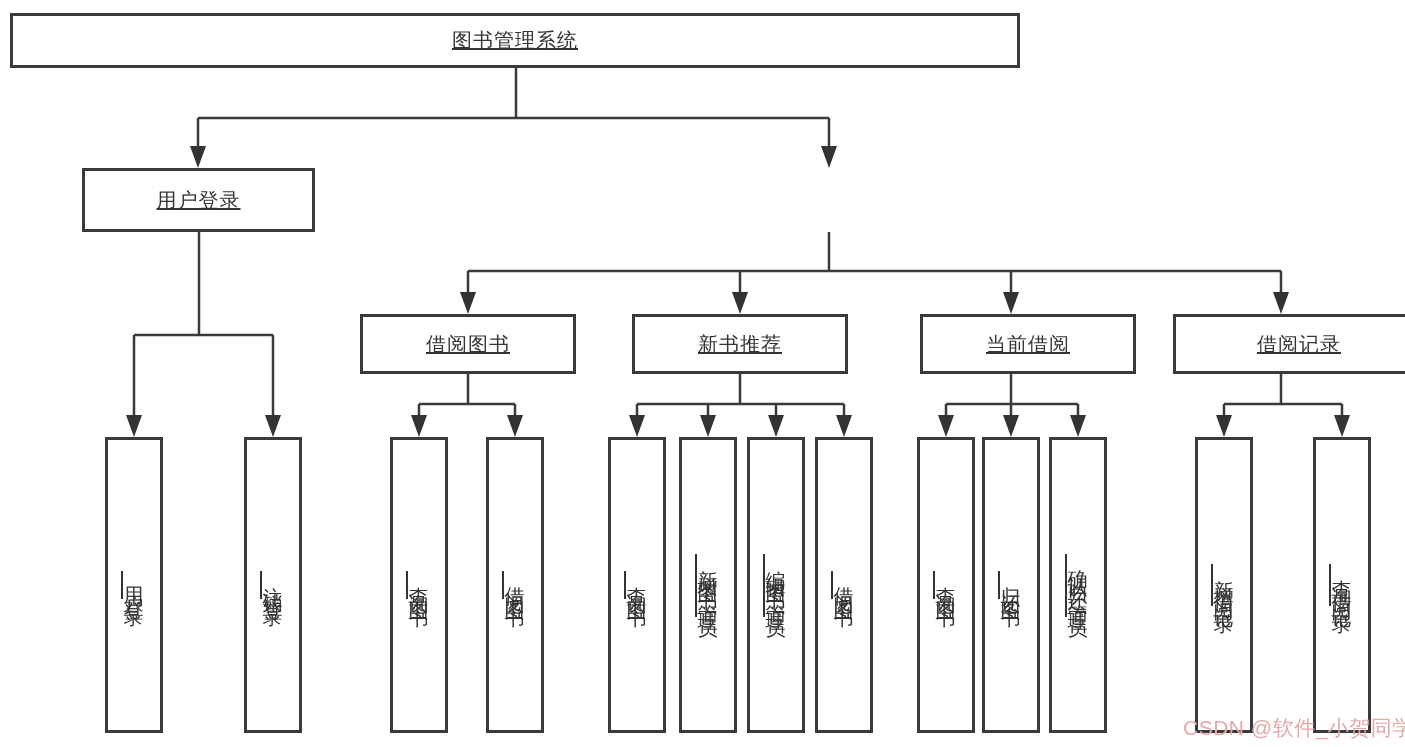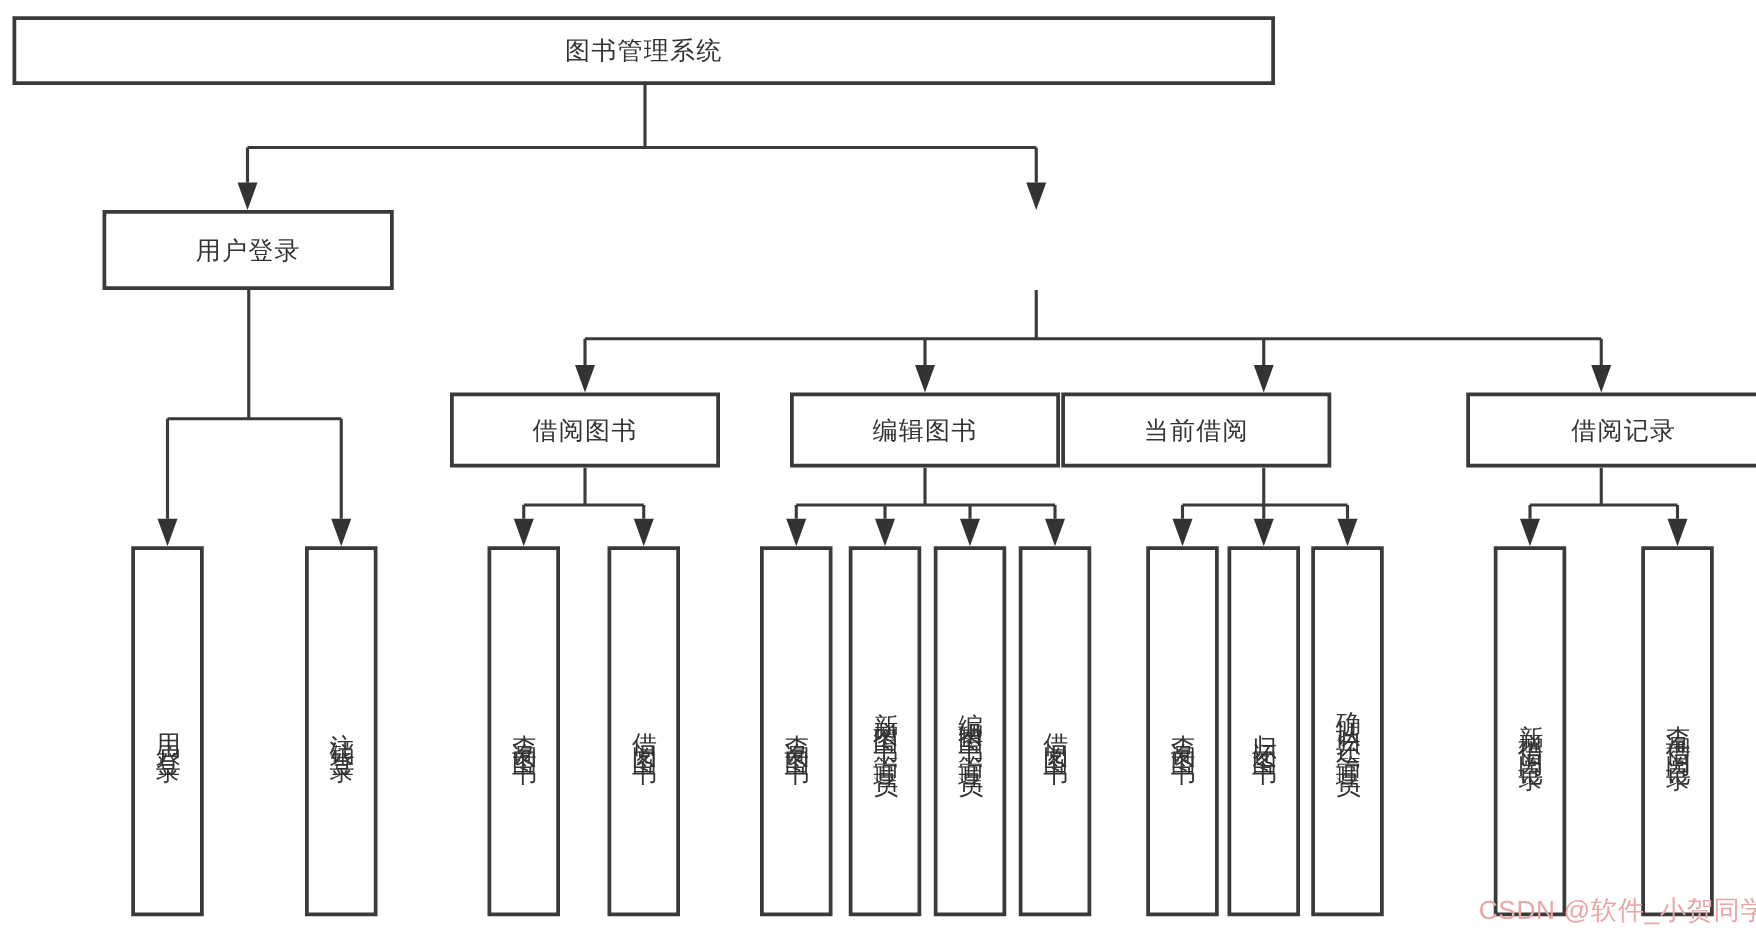--- a/index.html
+++ b/index.html
@@ -6,21 +6,21 @@
   .stage{
     position:relative;width:1405px;height:747px;background:#ffffff;overflow:hidden;
     font-family:"Liberation Sans","DejaVu Sans",sans-serif;
   }
   .wires{position:absolute;left:0;top:0;}
   .wire{stroke:#3a3a3a;stroke-width:2.5;fill:none;}
   .arrows polygon{fill:#333333;stroke:none;}
   .node{
     position:absolute;box-sizing:border-box;border:3px solid #3a3a3a;background:#ffffff;
     color:#333333;display:flex;align-items:center;justify-content:center;
-    font-size:20px;letter-spacing:1px;text-align:center;
+    font-size:20px;letter-spacing:1px;text-align:center;text-decoration:underline;
   }
   .vnode{
     writing-mode:vertical-rl;text-orientation:mixed;letter-spacing:7px;
     line-height:1;padding:6px 0;
   }
   .watermark{
     position:absolute;left:1183px;top:714px;z-index:5;
     color:#e8a7a7;font-size:21px;letter-spacing:0.5px;white-space:nowrap;
     font-family:"Liberation Sans","DejaVu Sans",sans-serif;
   }
@@ -60,22 +60,22 @@
       <polygon points="1216,415 1232,415 1224,437"></polygon>
       <polygon points="1334,415 1350,415 1342,437"></polygon>
     </g>
   </svg>
 
   <div class="node" style="left:10px;top:13px;width:1010px;height:55px">图书管理系统</div>
 
   <div class="node" style="left:82px;top:168px;width:233px;height:64px">用户登录</div>
 
   <div class="node" style="left:360px;top:314px;width:216px;height:60px">借阅图书</div>
-  <div class="node" style="left:632px;top:314px;width:216px;height:60px">编辑图书</div>
-  <div class="node" style="left:849px;top:314px;width:216px;height:60px">当前借阅</div>
+  <div class="node" style="left:632px;top:314px;width:216px;height:60px">新书推荐</div>
+  <div class="node" style="left:920px;top:314px;width:216px;height:60px">当前借阅</div>
   <div class="node" style="left:1173px;top:314px;width:252px;height:60px">借阅记录</div>
 
   <div class="node vnode" style="left:105px;top:437px;width:58px;height:296px">用户登录</div>
   <div class="node vnode" style="left:244px;top:437px;width:58px;height:296px">注销登录</div>
 
   <div class="node vnode" style="left:390px;top:437px;width:58px;height:296px">查询图书</div>
   <div class="node vnode" style="left:486px;top:437px;width:58px;height:296px">借阅图书</div>
 
   <div class="node vnode" style="left:608px;top:437px;width:58px;height:296px">查询图书</div>
   <div class="node vnode" style="left:679px;top:437px;width:58px;height:296px">新增图书（管理员）</div>

